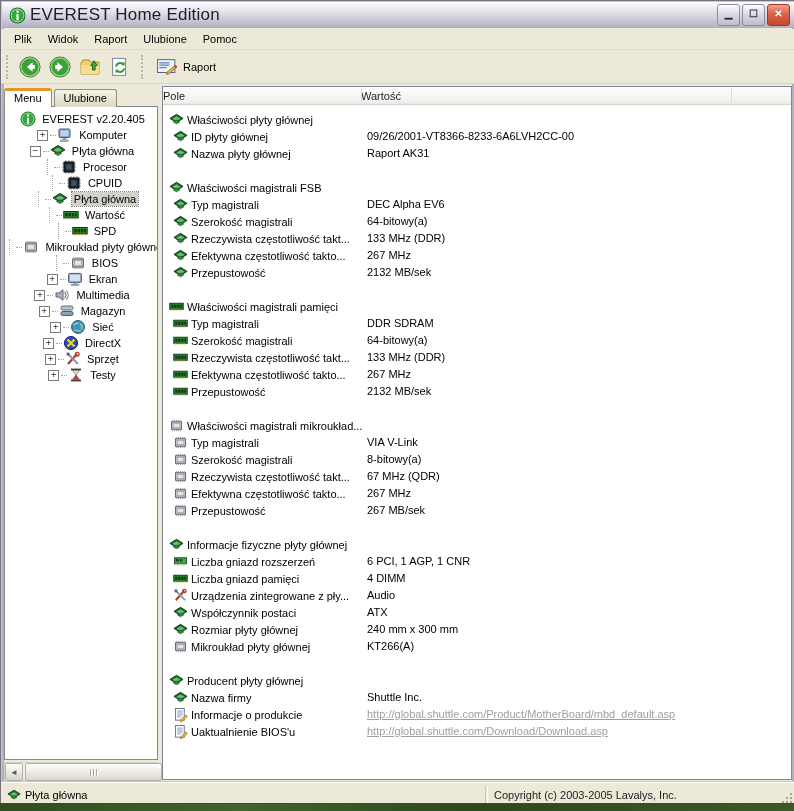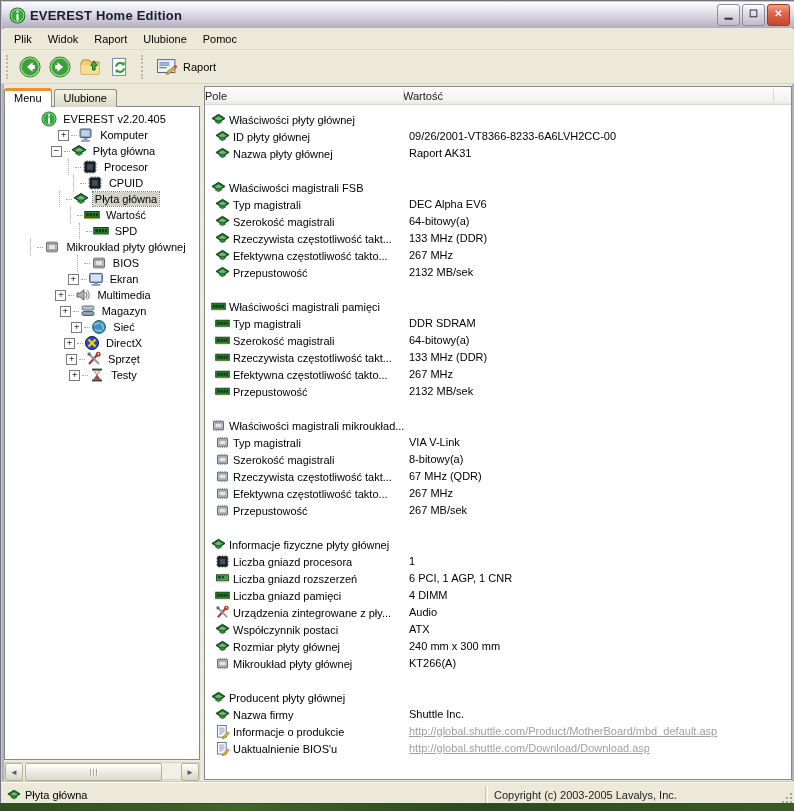--- a/index.html
+++ b/index.html
@@ -3,36 +3,36 @@
 <meta charset="utf-8">
 <style>
   html,body{margin:0;padding:0;background:#3a5a28;}
   body{width:794px;height:811px;overflow:hidden;font-family:"Liberation Sans",sans-serif;font-size:11px;color:#000;position:relative;}
   .desktop-strip{position:absolute;left:0;bottom:0;width:794px;height:7px;background:linear-gradient(90deg,#2f4d1f,#41632c 30%,#2c491d 60%,#3b5a27);border-top:1px solid #5e3a2e;}
   
   .window{position:absolute;left:0;top:0;width:794px;height:805px;background:#ece9d8;border:1px solid #73737f;box-shadow:inset 0 0 0 1px #c9c8d4,inset 0 0 0 3px #b2b0bf;display:flex;flex-direction:column;}
   
   .titlebar{height:26px;margin:1px;background:linear-gradient(#fdfdfe,#dddce6 45%,#b9b7c8 90%,#aeacbf);display:flex;align-items:center;padding:0 4px;flex:0 0 auto;}
   .titlebar .app-icon{width:17px;height:17px;margin:0 4px 0 3px;}
-  .title-text{font-size:13px;font-weight:bold;color:#1c1c2a;letter-spacing:.2px;flex:1;}
+  .title-text{font-size:17px;font-weight:normal;color:#1c1c2a;letter-spacing:.2px;flex:1;}
   .winbtn{width:21px;height:20px;margin-left:2px;border:1px solid #8e8c9c;border-radius:3px;background:linear-gradient(#fefefe,#d9d8e2 50%,#bfbdcd);display:flex;align-items:center;justify-content:center;font-size:10px;color:#32323f;font-weight:bold;line-height:1;}
   .winbtn.close{background:linear-gradient(#f0a08c,#dd6248 45%,#c2492e);border-color:#9c3a24;color:#fff;}
   .winbtn .glyph{transform:translateY(-1px);}
   
   .menubar{height:20px;background:#ece9d8;border-bottom:1px solid #e0ddc9;display:flex;align-items:center;padding-left:5px;flex:0 0 auto;}
   .menu-item{padding:2px 8px;}
   
   .toolbar{height:33px;background:#ece9d8;display:flex;align-items:center;flex:0 0 auto;border-bottom:1px solid #d8d5c2;}
   .tb-grip{width:3px;height:24px;border-left:2px dotted #b9b6a4;margin:0 4px 0 5px;}
   .tb-btn{width:30px;height:28px;display:flex;align-items:center;justify-content:center;}
   .tb-sep{width:3px;height:24px;border-left:2px dotted #b9b6a4;margin:0 6px;}
   .tb-report{display:flex;align-items:center;gap:5px;padding:2px 8px 2px 4px;height:26px;}
   
   .content{flex:1;display:flex;padding:2px 3px 2px 3px;min-height:0;}
-  .sidebar{width:196px;display:flex;flex-direction:column;margin-right:4px;}
+  .sidebar{width:154px;display:flex;flex-direction:column;margin-right:4px;}
   .tabs{display:flex;align-items:flex-end;height:20px;flex:0 0 auto;}
   .tab{padding:2px 9px 3px;border:1px solid #8f8d7c;border-bottom:none;border-radius:3px 3px 0 0;background:linear-gradient(#f4f2e6,#dcd9c6);margin-right:2px;position:relative;top:1px;}
   .tab.active{background:#fff;border-top:3px solid #e6942c;padding-top:1px;top:1px;z-index:2;}
   .tree-panel{flex:1;background:#fff;border:1px solid #828790;overflow:hidden;padding-top:4px;min-height:0;}
   .tree-row{height:16px;display:flex;align-items:center;white-space:nowrap;justify-content:center;}
   .tree-row .icon{width:16px;height:16px;flex:0 0 auto;margin-right:4px;}
   .lvl0{padding-left:5px;}
   .lvl1{padding-left:4px;}
   .lvl2{padding-left:14px;}
   .expander{width:9px;height:9px;border:1px solid #7a7a7a;background:#fff;font-size:9px;line-height:7px;text-align:center;color:#333;flex:0 0 auto;margin-right:2px;font-family:"DejaVu Sans Mono",monospace;}
@@ -661,31 +661,20 @@
                 <polygon points="8,2.5 15,6.8 8,11.1 1,6.8" fill="#1f6d2a" stroke="#103c17"></polygon>
                 <polygon points="8,4.2 12.8,7.1 8,10 3.2,7.1" fill="#68c06e" stroke="#1c5a28" stroke-width="0.6"></polygon>
                 <polygon points="8,8.6 11.5,10.6 8,12.6 4.5,10.6" fill="#2d8a39" stroke="#14491d" stroke-width="0.6"></polygon>
               </svg>
             </span>
             <span>Informacje fizyczne płyty głównej</span>
           </div>
           <div class="lrow data-row">
             <span class="icon ">
               <svg viewBox="0 0 16 16">
-                <path stroke="#8a8a8a" stroke-width="1" d="M5 1v2M8 1v2M11 1v2M5 13v2M8 13v2M11 13v2M1 5h2M1 8h2M1 11h2M13 5h2M13 8h2M13 11h2"></path>
-                <rect x="3" y="3" width="10" height="10" fill="#202833" stroke="#05080c"></rect>
-                <rect x="5" y="5" width="6" height="6" fill="#41525e" stroke="#19232b" stroke-width="0.6"></rect>
-              </svg>
-            </span>
-            <span>Liczba gniazd procesora</span>
-            <span class="val">1</span>
-          </div>
-          <div class="lrow data-row">
-            <span class="icon ">
-              <svg viewBox="0 0 16 16">
                 <rect x="1.6" y="4" width="12.8" height="6.4" fill="#49a04f" stroke="#1c4f22"></rect>
                 <rect x="3" y="5.4" width="3.4" height="2.6" fill="#174420"></rect>
                 <rect x="7.4" y="5.4" width="2.4" height="2.6" fill="#174420"></rect>
                 <path stroke="#d8c35a" stroke-width="1" d="M3 10.4v2M5 10.4v2M7 10.4v2M9 10.4v2M11 10.4v2M13 10.4v2"></path>
               </svg>
             </span>
             <span>Liczba gniazd rozszerzeń</span>
             <span class="val">6 PCI, 1 AGP, 1 CNR</span>
           </div>
           <div class="lrow data-row">

